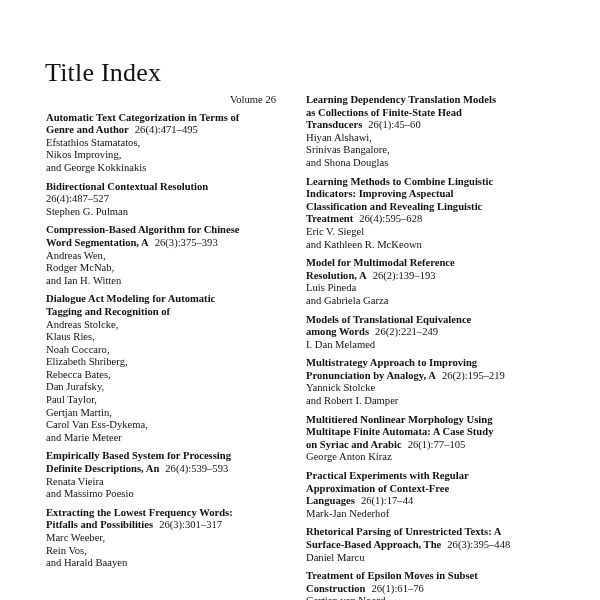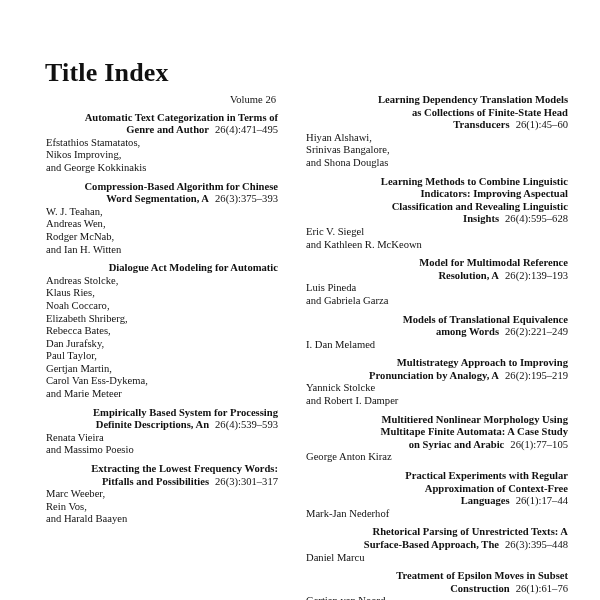--- a/index.html
+++ b/index.html
@@ -1,25 +1,25 @@
 <!DOCTYPE html>
 <html><head>
 <meta charset="utf-8">
 <style>
   html, body { margin: 0; padding: 0; background: #ffffff; }
   body { width: 600px; height: 600px; overflow: hidden; position: relative;
          font-family: "Liberation Serif", "DejaVu Serif", serif; color: #111; }
-  .title { position: absolute; left: 45px; top: 58px; font-size: 26px; font-weight: bold; letter-spacing: 0.2px; }
+  .title { position: absolute; left: 45px; top: 58px; font-size: 26px; font-weight: normal; letter-spacing: 0.2px; }
   .col { position: absolute; top: 0; width: 232px; font-size: 10.6px; line-height: 12.6px; }
   .col.left { left: 46px; top: 94px; }
   .col.right { left: 306px; top: 94px; width: 262px; }
   .volume { text-align: right; padding-right: 2px; margin-bottom: 5px; }
   .entry { margin-bottom: 6px; }
   .t { font-weight: bold; }
-  .tline { display: flex; justify-content: flex-end; }
+  .tline { display: flex; justify-content: flex-start; }
   .tline .pg { font-weight: normal; white-space: nowrap; padding-left: 6px; }
   .au { display: block; }
 </style>
 </head>
 <body>
 
 <div class="title">Title Index</div>
 
 <div class="col left">
   <div class="volume">Volume 26</div>
@@ -31,34 +31,43 @@
         <div class="tline">
           <span class="t">Genre and Author</span>
           <span class="pg">26(4):471–495</span>
         </div>
         <span class="au">Efstathios Stamatatos,</span>
         <span class="au">Nikos Improving,</span>
         <span class="au">and George Kokkinakis</span>
       </div>
       <div class="entry">
         <div class="tline">
+          <span class="t">Bidirectional Contextual Resolution</span>
+        </div>
+        <span class="au">26(4):487–527</span>
+        <span class="au">Stephen G. Pulman</span>
+      </div>
+      <div class="entry">
+        <div class="tline">
           <span class="t">Compression-Based Algorithm for Chinese</span>
         </div>
         <div class="tline">
           <span class="t">Word Segmentation, A</span>
           <span class="pg">26(3):375–393</span>
         </div>
-        <span class="au">W. J. Teahan,</span>
         <span class="au">Andreas Wen,</span>
         <span class="au">Rodger McNab,</span>
         <span class="au">and Ian H. Witten</span>
       </div>
       <div class="entry">
         <div class="tline">
           <span class="t">Dialogue Act Modeling for Automatic</span>
+        </div>
+        <div class="tline">
+          <span class="t">Tagging and Recognition of</span>
         </div>
         <span class="au">Andreas Stolcke,</span>
         <span class="au">Klaus Ries,</span>
         <span class="au">Noah Coccaro,</span>
         <span class="au">Elizabeth Shriberg,</span>
         <span class="au">Rebecca Bates,</span>
         <span class="au">Dan Jurafsky,</span>
         <span class="au">Paul Taylor,</span>
         <span class="au">Gertjan Martin,</span>
         <span class="au">Carol Van Ess-Dykema,</span>
@@ -111,21 +120,21 @@
         <div class="tline">
           <span class="t">Learning Methods to Combine Linguistic</span>
         </div>
         <div class="tline">
           <span class="t">Indicators: Improving Aspectual</span>
         </div>
         <div class="tline">
           <span class="t">Classification and Revealing Linguistic</span>
         </div>
         <div class="tline">
-          <span class="t">Insights</span>
+          <span class="t">Treatment</span>
           <span class="pg">26(4):595–628</span>
         </div>
         <span class="au">Eric V. Siegel</span>
         <span class="au">and Kathleen R. McKeown</span>
       </div>
       <div class="entry">
         <div class="tline">
           <span class="t">Model for Multimodal Reference</span>
         </div>
         <div class="tline">

